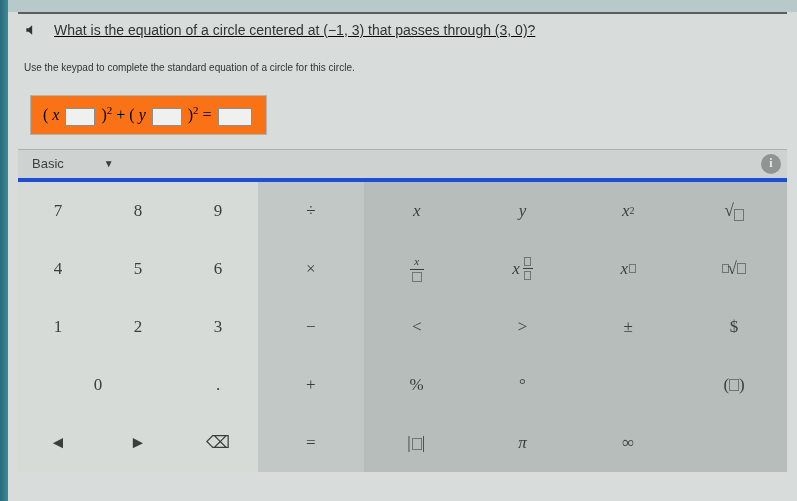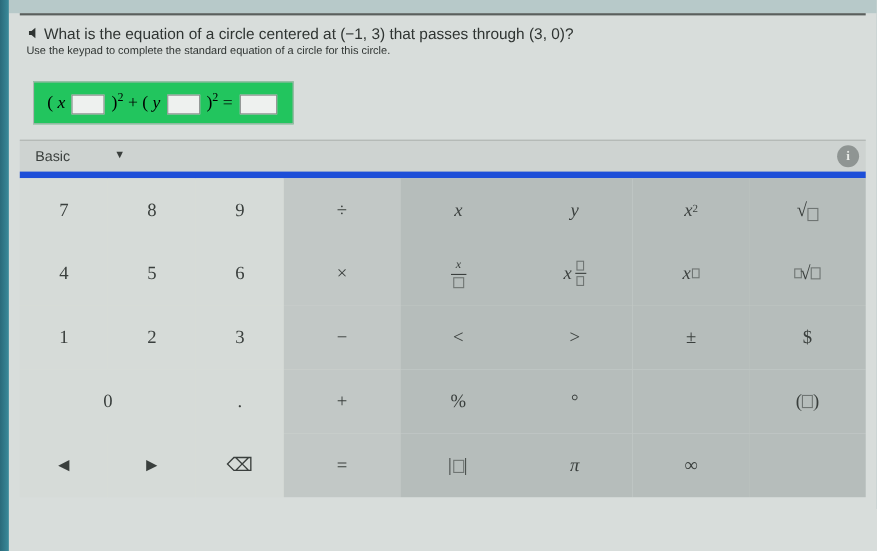--- a/index.html
+++ b/index.html
@@ -27,42 +27,43 @@
       height: 2px;
       background: #5a5f5d;
       margin: 12px 0 8px 0;
     }
     .question-block {
       padding: 0 6px 10px 6px;
     }
     .question-line {
       display: flex;
       align-items: center;
-      gap: 2px;
-      margin-bottom: 3px;
+      gap: 16px;
+      margin-bottom: 24px;
+      text-decoration: underline;
     }
     .speaker-icon {
       display: inline-flex;
       align-items: center;
       justify-content: center;
       width: 14px; height: 14px;
       color: #2f3432;
     }
     .speaker-icon svg { width: 14px; height: 14px; }
     .question-text {
       font-size: 14px;
       color: #2f3432;
     }
     .instruction-text {
       font-size: 10px;
       color: #2f3432;
       margin-bottom: 22px;
     }
     .equation-box {
-      background: #22c55e;
+      background: #f97316;
       border: 1px solid #b0b5b3;
       display: inline-block;
       padding: 8px 12px;
       margin-left: 6px;
       font-size: 16px;
       font-family: Georgia, serif;
       font-style: italic;
     }
     .eq-input {
       display: inline-block;
@@ -76,21 +77,21 @@
     .sup { font-size: 11px; vertical-align: super; font-style: normal; }
     .normal { font-style: normal; }
     .keypad-wrap {
       margin-top: 4px;
     }
     .keypad-header {
       display: flex;
       align-items: center;
       justify-content: space-between;
       border-top: 1px solid #aeb3b1;
-      border-bottom: 6px solid #1d4ed8;
+      border-bottom: 4px solid #1d4ed8;
       background: #ced3d1;
       padding: 4px 6px 4px 14px;
     }
     .mode-dropdown {
       display: flex;
       align-items: center;
       gap: 40px;
       font-size: 13px;
       color: #3a3f3d;
       cursor: pointer;

